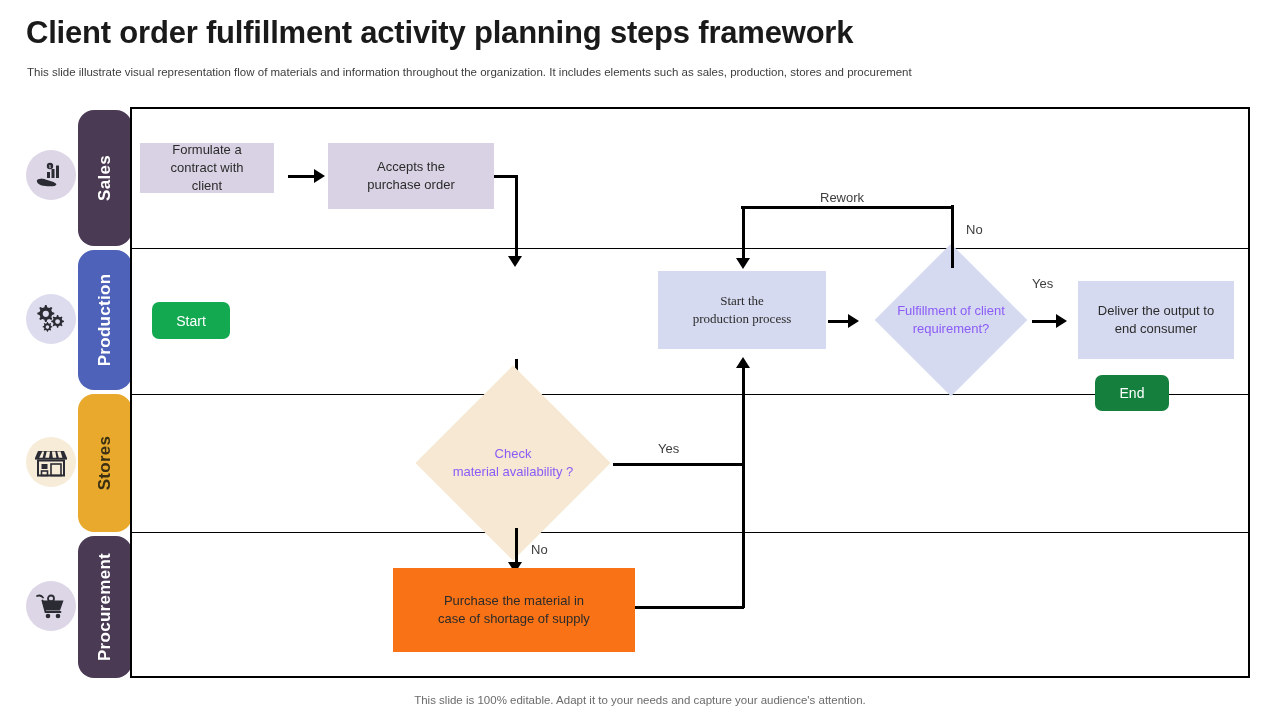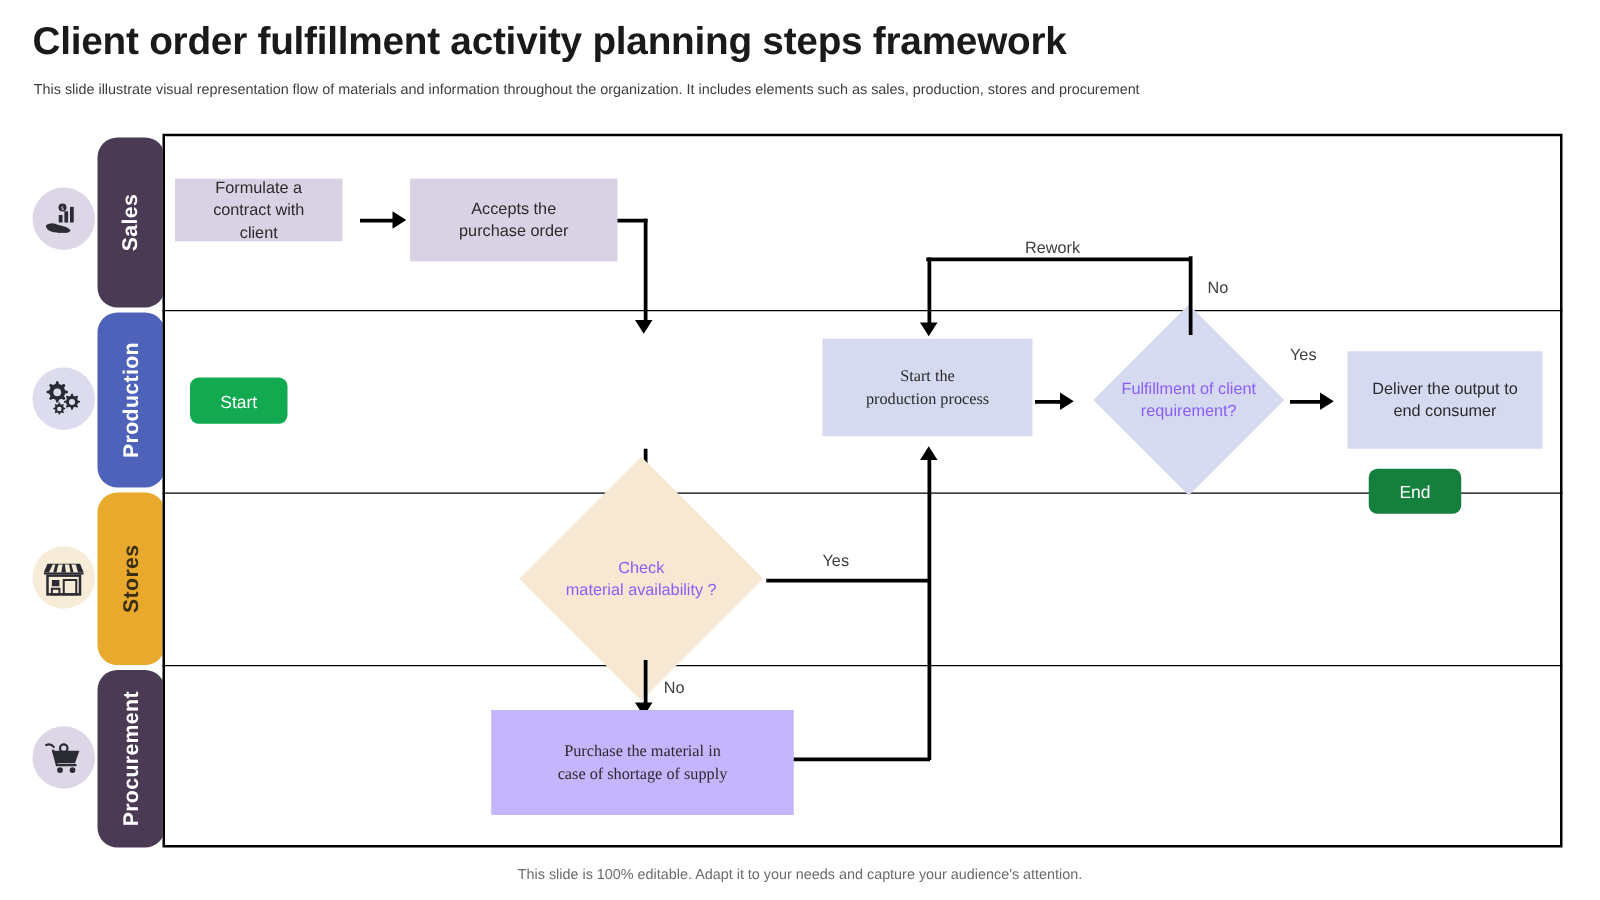--- a/index.html
+++ b/index.html
@@ -62,21 +62,21 @@
   
   .node {
     position: absolute;
     display: flex; align-items: center; justify-content: center;
     text-align: center;
     font-size: 13px; color: #2b2b2b; line-height: 1.38;
     padding: 4px 8px;
   }
   .node.sales  { background: #d9d2e4; }
   .node.prod   { background: #d6daf0; }
-  .node.proc   { background: #c4b5fd; font-family: Liberation Serif, serif; }
+  .node.proc   { background: #f97316; }
 
   .pill {
     position: absolute;
     display: flex; align-items: center; justify-content: center;
     border-radius: 7px; color: #ffffff; font-size: 14px;
   }
   .pill.start { background: #12a950; }
   .pill.end   { background: #15803d; }
 
   

